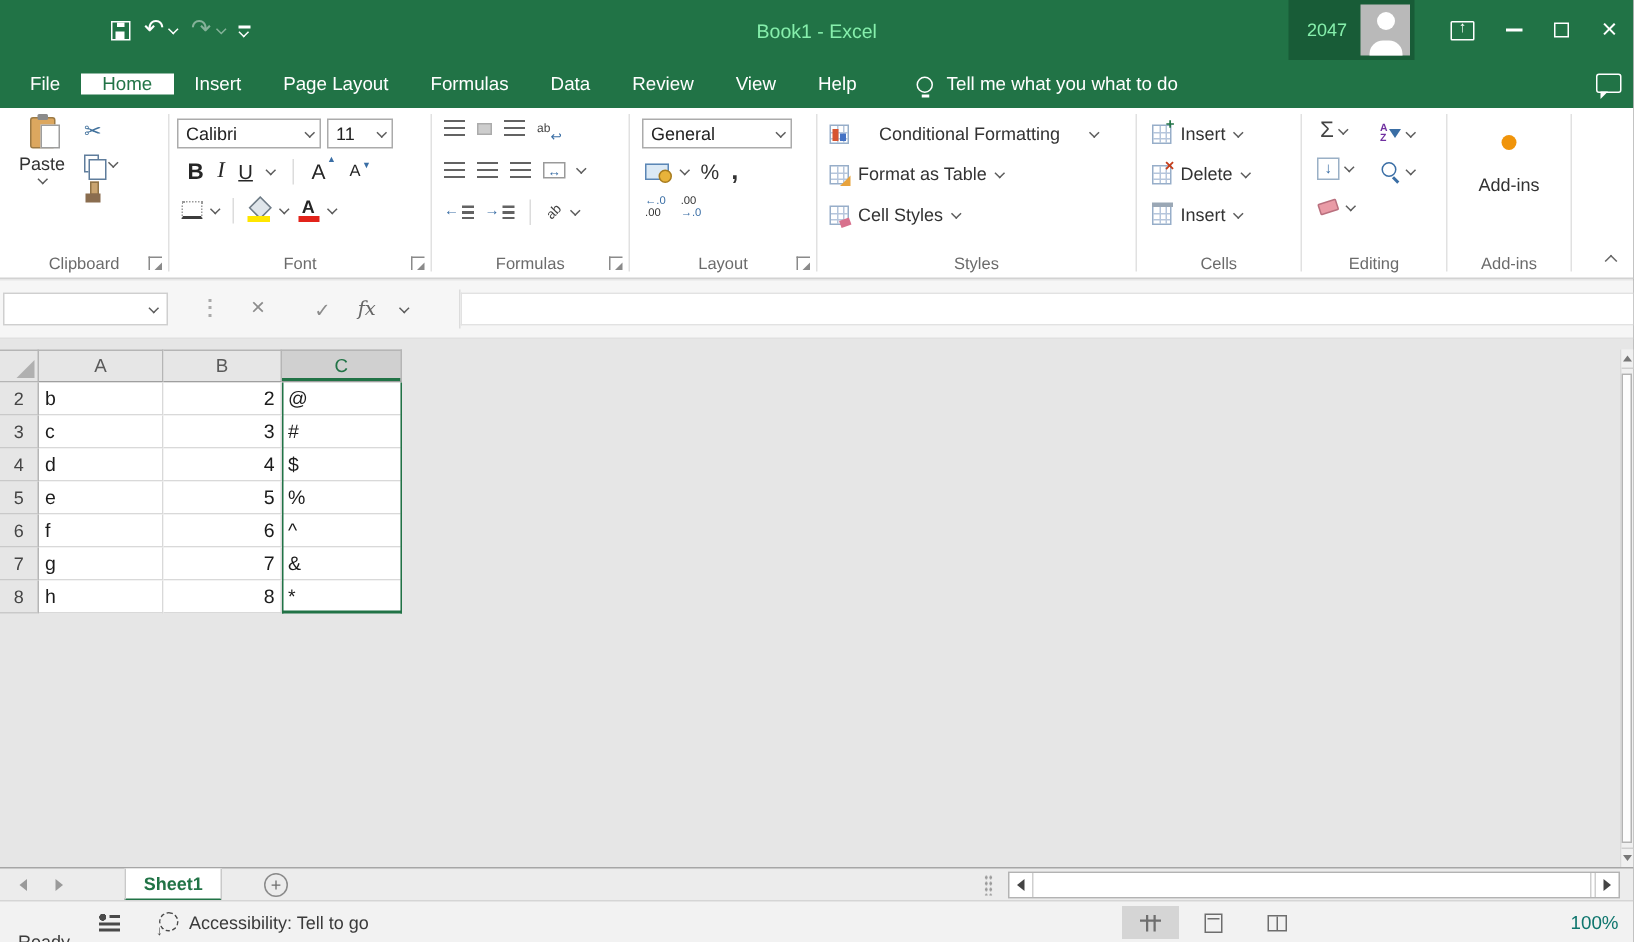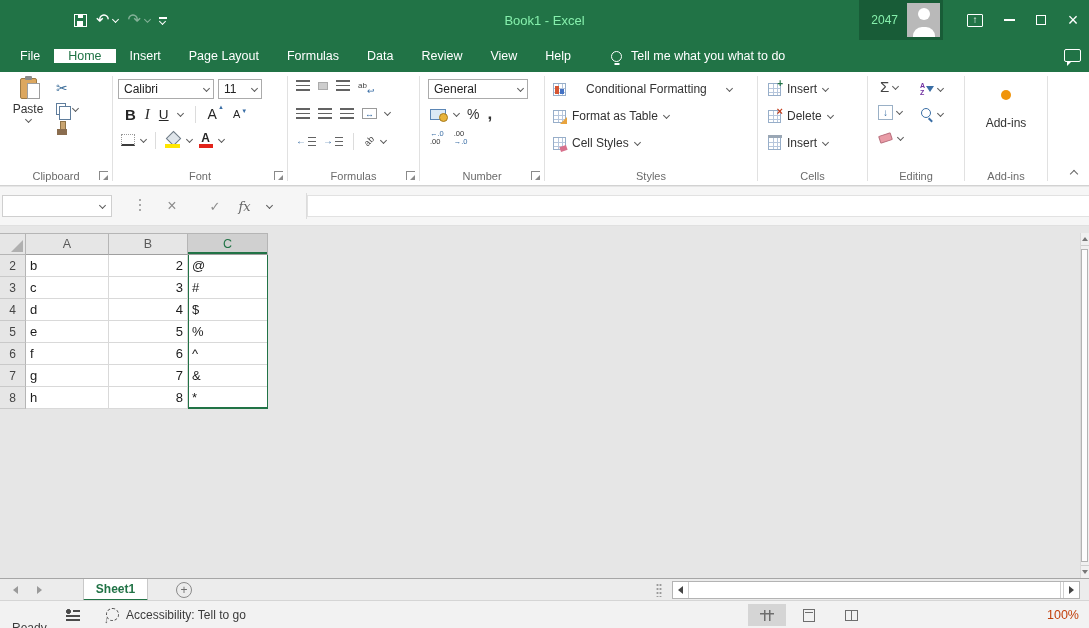--- a/index.html
+++ b/index.html
@@ -197,21 +197,21 @@
   .vbtn{width:38px;height:22px;display:flex;align-items:center;justify-content:center;}
   .vbtn.active{background:#d5d5d5;}
   .ic-normal{width:14px;height:11px;
      background:linear-gradient(#6e6e6e,#6e6e6e) 0 3px/14px 1.5px no-repeat,
      linear-gradient(#6e6e6e,#6e6e6e) 4px 0/1.5px 11px no-repeat,
      linear-gradient(#6e6e6e,#6e6e6e) 9px 0/1.5px 11px no-repeat;}
   .ic-pagelayout{width:12px;height:13px;border:1.3px solid #6e6e6e;position:relative;}
   .ic-pagelayout::before{content:"";position:absolute;left:1px;right:1px;top:2px;height:1.5px;background:#6e6e6e;}
   .ic-pagebreak{width:13px;height:11px;border:1.3px solid #6e6e6e;position:relative;}
   .ic-pagebreak::before{content:"";position:absolute;left:5px;top:0;bottom:0;width:1.3px;background:#6e6e6e;}
-  .zpct{position:absolute;right:10px;top:7px;font-size:12.5px;color:#c2410c;}
+  .zpct{position:absolute;right:10px;top:7px;font-size:12.5px;color:#0f766e;}
 </style>
 </head>
 <body>
 
 <div class="app">
 
   <div class="titlebar">
     <div class="qat">
       <span class="qitem">
           <span class="ic-save"></span>
@@ -376,21 +376,21 @@
       <div class="row" style="left:10px;top:58px;gap:10px;">
         <span class="dec">
             <span class="bluea">←.0</span>
             <span>.00</span>
           </span>
         <span class="dec">
             <span>.00</span>
             <span class="bluea">→.0</span>
           </span>
       </div>
-      <div class="glabel">Number</div>
+      <div class="glabel">Layout</div>
       <span class="launcher"></span>
     </div>
     <div class="gsep"></div>
 
     <div class="group" style="width:212px">
       <div class="row" style="left:8px;top:10px;gap:20px;">
         <span class="mg cf"></span>
         <span class="rtxt">Conditional Formatting</span>
         <span class="cv"></span>
       </div>

